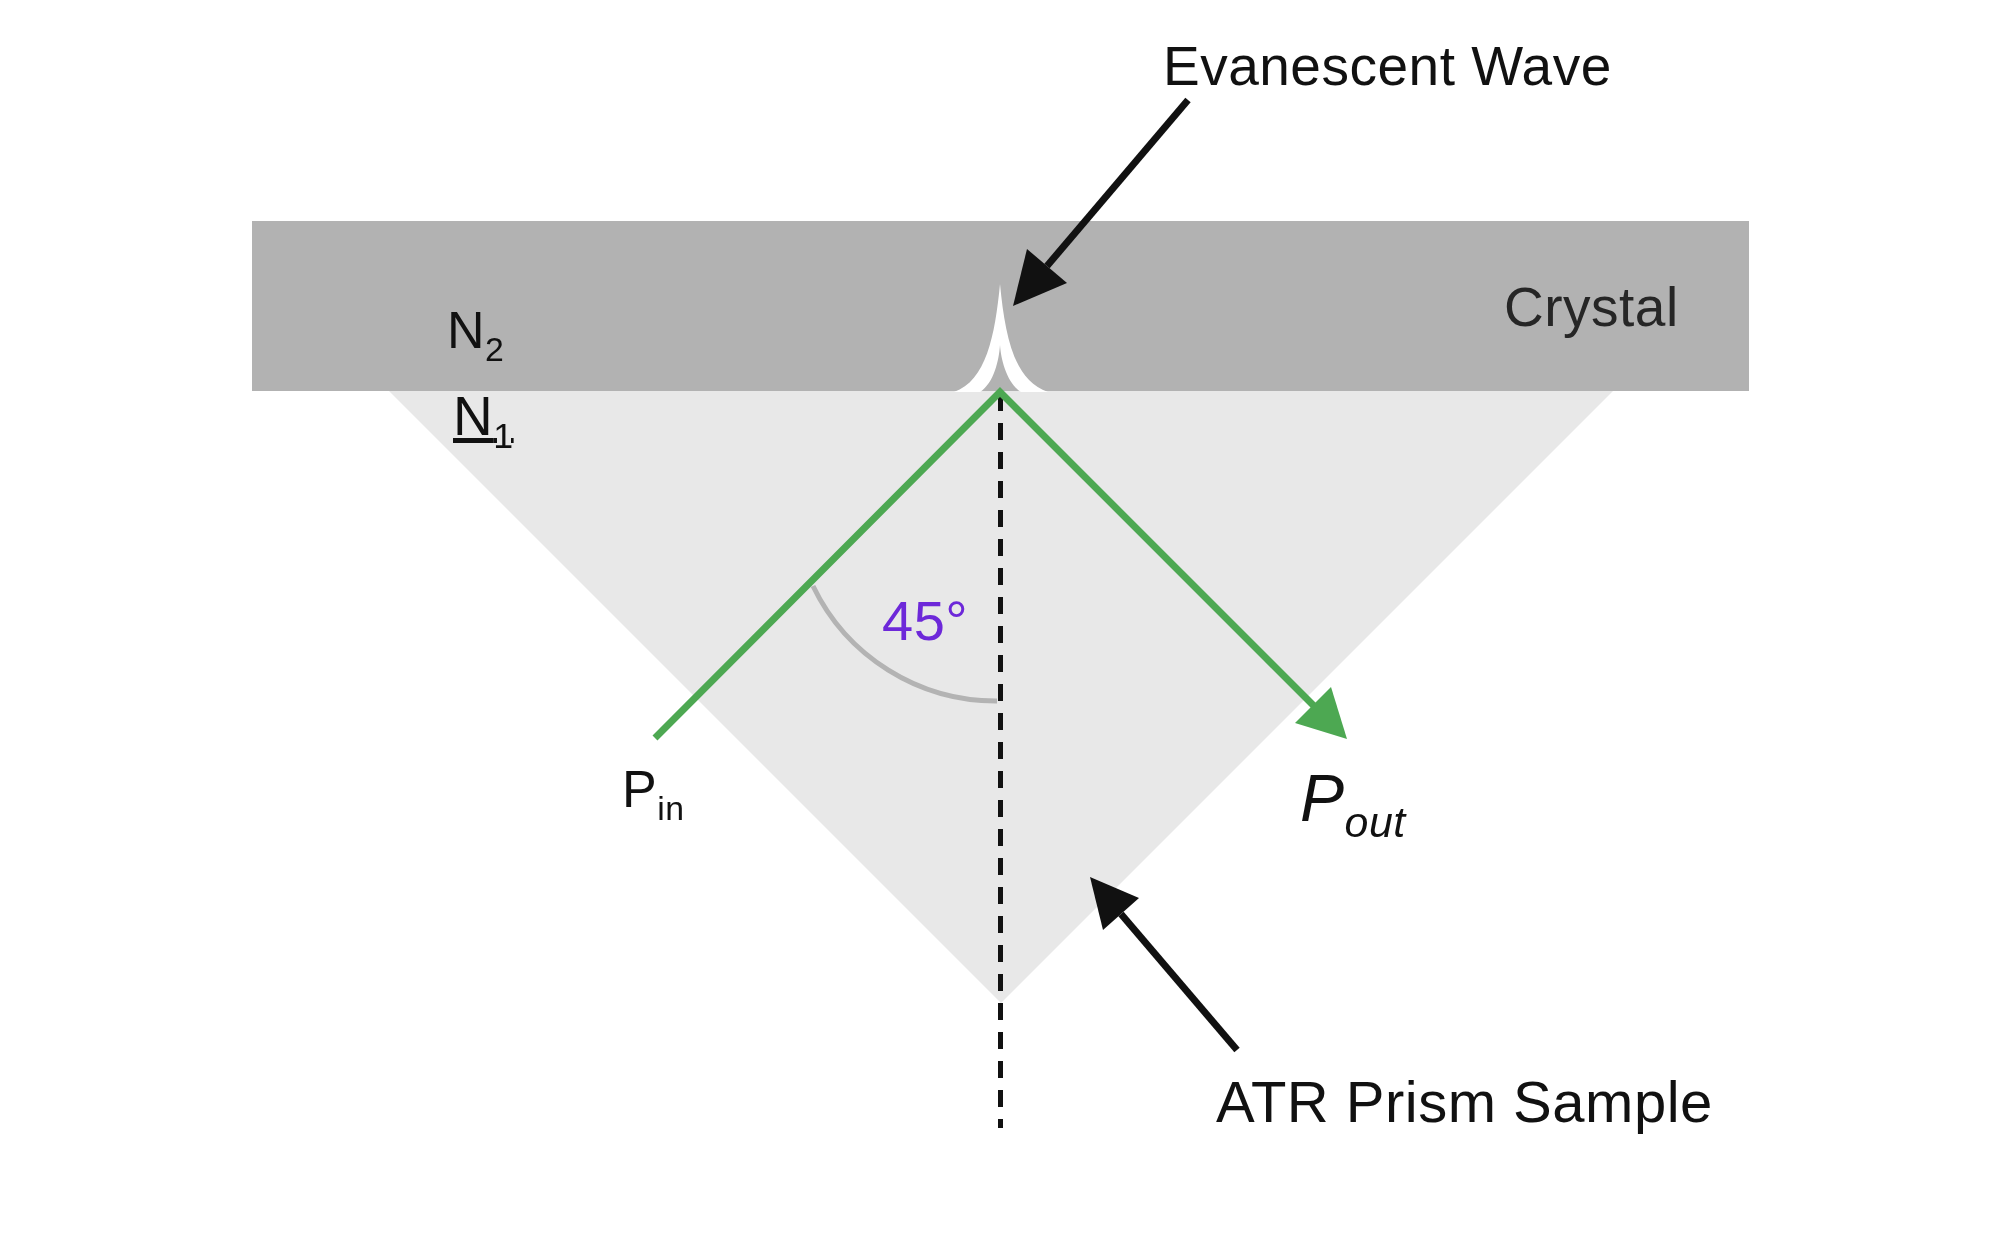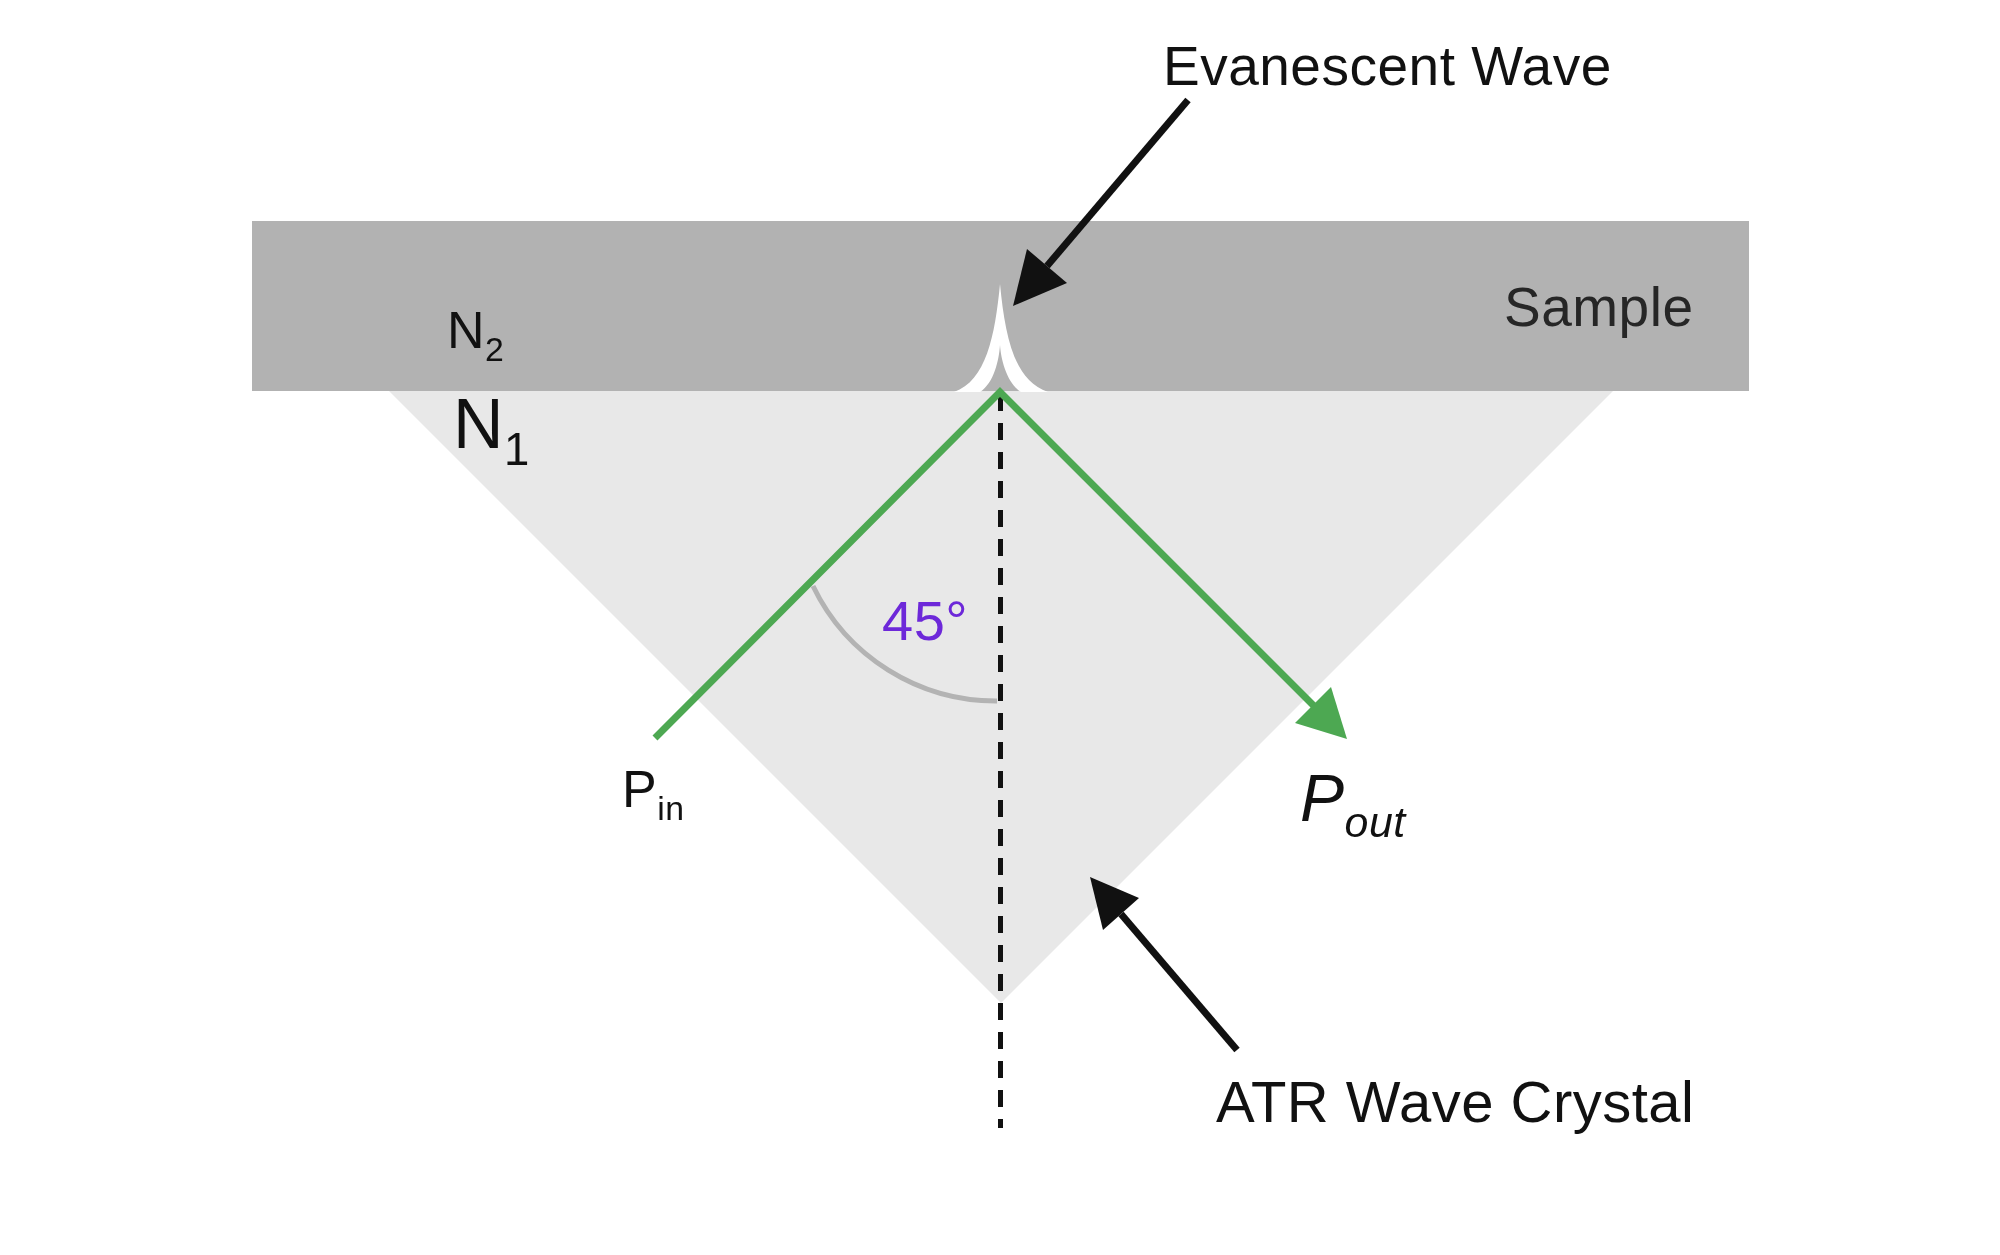--- a/index.html
+++ b/index.html
@@ -56,21 +56,21 @@
     white-space: nowrap;
   }
   .lbl .sub {
     font-size: 0.65em;
     position: relative;
     top: 0.37em;
   }
   .lbl-evanescent { left: 1163px; top: 39px;  font-size: 55px; }
   .lbl-sample     { left: 1504px; top: 280px; font-size: 55px; color: #262626; }
   .lbl-n2         { left: 447px;  top: 304px; font-size: 52px; }
-  .lbl-n1         { left: 453px;  top: 389px; font-size: 70px; }
+  .lbl-n1         { left: 453px;  top: 389px; font-size: 55px; text-decoration: underline; }
   .lbl-angle      { left: 882px;  top: 593px; font-size: 56px; color: #6d28d9; }
   .lbl-pin        { left: 622px;  top: 763px; font-size: 52px; }
   .lbl-pout       { left: 1300px; top: 765px; font-size: 66px; font-style: italic; }
   .lbl-atr        { left: 1216px; top: 1073px; font-size: 58px; }
 </style>
 </head>
 <body>
 
 <div class="canvas">
 
@@ -92,27 +92,27 @@
 
     <line class="black-arrow-shaft" x1="1188" y1="100" x2="1047" y2="266"></line>
     <polygon class="black-arrow-head" points="1013,306 1027,249 1067,283"></polygon>
 
     <line class="black-arrow-shaft" x1="1237" y1="1050" x2="1121" y2="914"></line>
     <polygon class="black-arrow-head" points="1090,877 1139,898 1103,930"></polygon>
   </svg>
 
   <div class="lbl lbl-evanescent">Evanescent Wave</div>
 
-  <div class="lbl lbl-sample">Sample</div>
+  <div class="lbl lbl-sample">Crystal</div>
 
   <div class="lbl lbl-n2"><span>N</span><span class="sub">2</span></div>
 
   <div class="lbl lbl-n1"><span>N</span><span class="sub">1</span></div>
 
   <div class="lbl lbl-angle">45°</div>
 
   <div class="lbl lbl-pin"><span>P</span><span class="sub">in</span></div>
 
   <div class="lbl lbl-pout"><span>P</span><span class="sub">out</span></div>
 
-  <div class="lbl lbl-atr">ATR Wave Crystal</div>
+  <div class="lbl lbl-atr">ATR Prism Sample</div>
 
 </div>
 
 </body></html>

